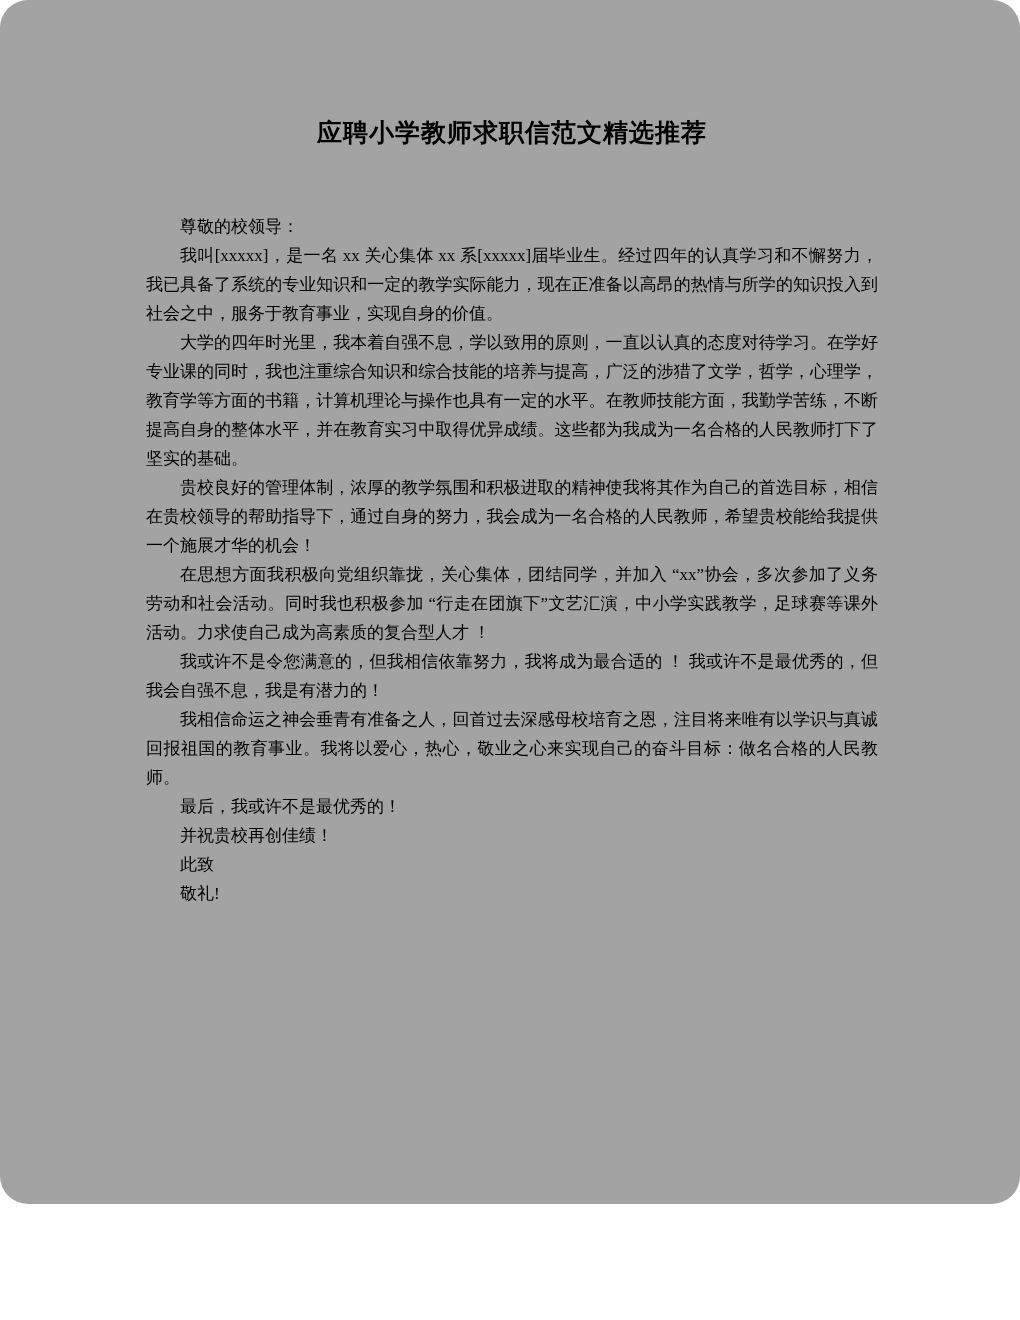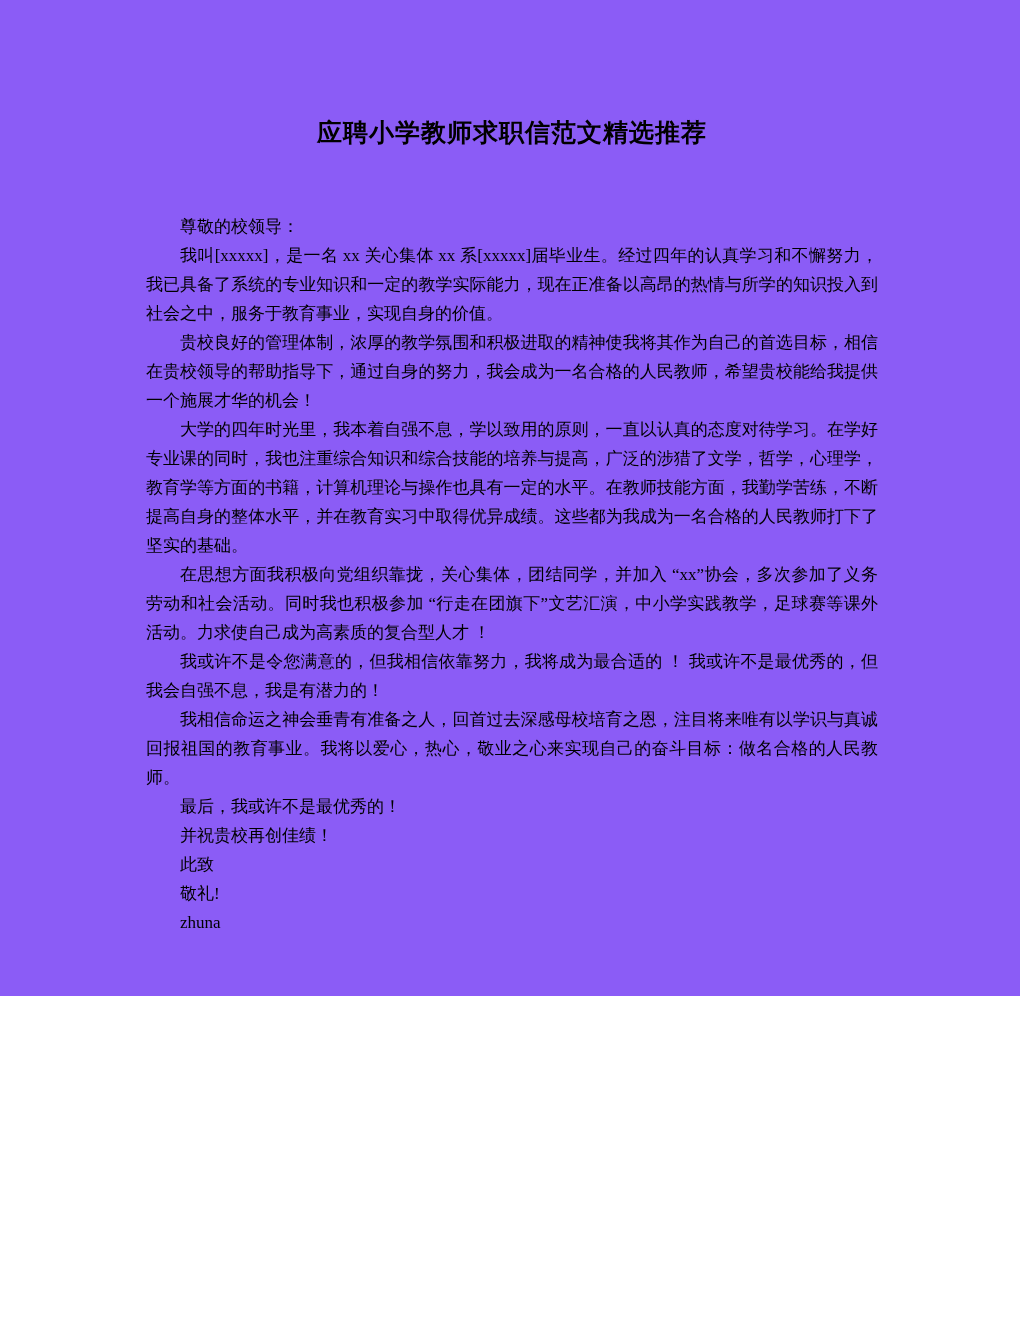--- a/index.html
+++ b/index.html
@@ -10,23 +10,24 @@
   body {
     width: 1020px;
     height: 1320px;
     overflow: hidden;
     font-family: "Liberation Serif", "DejaVu Serif", serif;
     color: #000000;
   }
   .page {
     box-sizing: border-box;
     width: 1020px;
-    height: 996px;
+    height: 1204px;
     padding: 0 142px 0 146px;
-    background: #8b5cf6;
+    background: #a3a3a3;
+    border-radius: 28px;
   }
   .title {
     margin: 0;
     padding-top: 116px;
     text-align: center;
     font-size: 25px;
     line-height: 34px;
     font-weight: bold;
     letter-spacing: 1px;
   }
@@ -46,24 +47,23 @@
   }
 </style>
 </head>
 <body>
 
 <div class="page">
   <h1 class="title">应聘小学教师求职信范文精选推荐</h1>
   <div class="content">
     <p class="para">尊敬的校领导：</p>
     <p class="para">我叫[xxxxx]，是一名 xx 关心集体 xx 系[xxxxx]届毕业生。经过四年的认真学习和不懈努力，我已具备了系统的专业知识和一定的教学实际能力，现在正准备以高昂的热情与所学的知识投入到社会之中，服务于教育事业，实现自身的价值。</p>
+    <p class="para">大学的四年时光里，我本着自强不息，学以致用的原则，一直以认真的态度对待学习。在学好专业课的同时，我也注重综合知识和综合技能的培养与提高，广泛的涉猎了文学，哲学，心理学，教育学等方面的书籍，计算机理论与操作也具有一定的水平。在教师技能方面，我勤学苦练，不断提高自身的整体水平，并在教育实习中取得优异成绩。这些都为我成为一名合格的人民教师打下了坚实的基础。</p>
     <p class="para">贵校良好的管理体制，浓厚的教学氛围和积极进取的精神使我将其作为自己的首选目标，相信在贵校领导的帮助指导下，通过自身的努力，我会成为一名合格的人民教师，希望贵校能给我提供一个施展才华的机会！</p>
-    <p class="para">大学的四年时光里，我本着自强不息，学以致用的原则，一直以认真的态度对待学习。在学好专业课的同时，我也注重综合知识和综合技能的培养与提高，广泛的涉猎了文学，哲学，心理学，教育学等方面的书籍，计算机理论与操作也具有一定的水平。在教师技能方面，我勤学苦练，不断提高自身的整体水平，并在教育实习中取得优异成绩。这些都为我成为一名合格的人民教师打下了坚实的基础。</p>
     <p class="para">在思想方面我积极向党组织靠拢，关心集体，团结同学，并加入 “xx”协会，多次参加了义务劳动和社会活动。同时我也积极参加 “行走在团旗下”文艺汇演，中小学实践教学，足球赛等课外活动。力求使自己成为高素质的复合型人才 ！</p>
     <p class="para">我或许不是令您满意的，但我相信依靠努力，我将成为最合适的 ！ 我或许不是最优秀的，但我会自强不息，我是有潜力的！</p>
     <p class="para">我相信命运之神会垂青有准备之人，回首过去深感母校培育之恩，注目将来唯有以学识与真诚回报祖国的教育事业。我将以爱心，热心，敬业之心来实现自己的奋斗目标：做名合格的人民教师。</p>
     <p class="para">最后，我或许不是最优秀的！</p>
     <p class="para">并祝贵校再创佳绩！</p>
     <p class="para">此致</p>
     <p class="para">敬礼!</p>
-    <p class="para">zhuna</p>
   </div>
 </div>
 
 </body></html>

